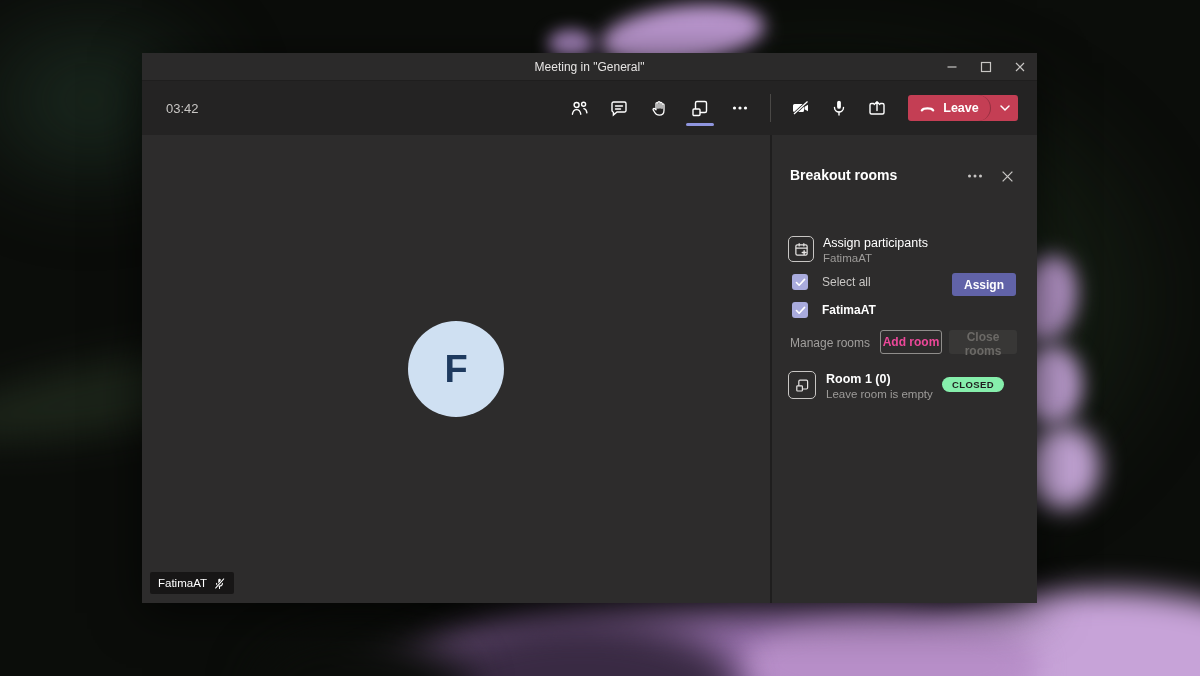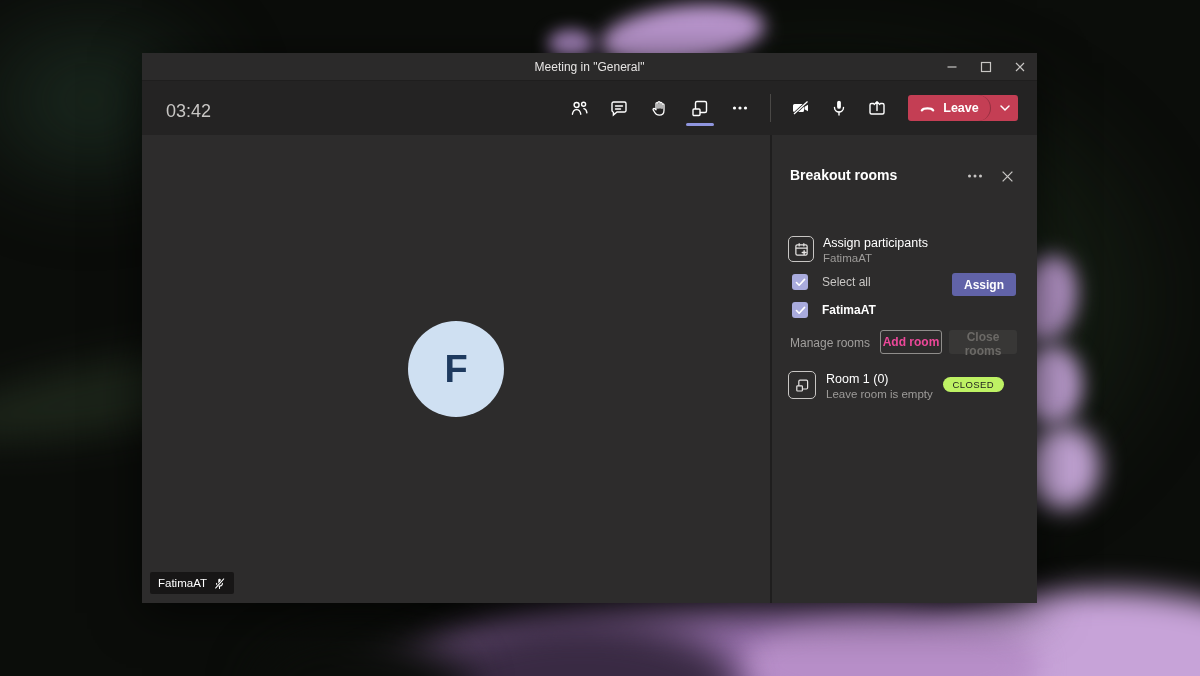--- a/index.html
+++ b/index.html
@@ -20,21 +20,21 @@
     height:28px; background:#2b2a2a; position:relative;
     display:flex; align-items:center; justify-content:center;
     border-bottom:1px solid #1f1e1e;
   }
   .titlebar-text { font-size:12px; color:#e6e4e3; }
   .win-controls { position:absolute; right:0; top:0; height:28px; display:flex; }
   .win-btn { width:34px; height:28px; display:flex; align-items:center; justify-content:center; cursor:pointer; }
   .win-btn svg { stroke:#c8c6c4; }
 
   .toolbar { height:54px; background:#242323; position:relative; }
-  .timer { position:absolute; left:24px; top:20px; font-size:18px; color:#c8c6c4; }
+  .timer { position:absolute; left:24px; top:20px; font-size:13px; color:#c8c6c4; }
   .ticon { position:absolute; top:17px; width:20px; height:20px; cursor:pointer; }
   .ticon svg { width:20px; height:20px; }
   .active-underline { position:absolute; left:544px; top:42px; width:28px; height:3px; border-radius:2px; background:#8f95de; }
   .tb-divider { position:absolute; left:628px; top:13px; width:1px; height:28px; background:#4a4846; }
   .leave-btn {
     position:absolute; left:766px; top:14px; width:110px; height:26px;
     background:#c43e54; border-radius:3px; display:flex; align-items:center; cursor:pointer;
   }
   .leave-main { flex:1; display:flex; align-items:center; justify-content:center; gap:7px;
     font-size:12.5px; font-weight:bold; color:#fff; height:100%; border-right:1px solid rgba(0,0,0,.25);border-radius:13px; }
@@ -90,25 +90,25 @@
   .btn-outline {
     position:absolute; top:195px; height:24px; border-radius:3px; font-family:inherit;
     font-size:12px; font-weight:bold; cursor:pointer;
   }
   .add-room { left:108px; width:62px; background:transparent; border:1px solid #8f8d8b; color:#ec4899; }
   .close-rooms { left:177px; width:68px; background:#383736; border:none; color:#6b6966; cursor:default; }
 
   .room-row { position:absolute; left:16px; top:236px; display:flex; gap:10px; width:233px; }
   .room-icon-box { width:28px; height:28px; border:1.4px solid #c8c6c4; border-radius:5px;
     display:flex; align-items:center; justify-content:center; flex:0 0 auto; }
-  .room-name { font-size:12.5px; font-weight:normal; color:#fff; line-height:16px; }
+  .room-name { font-size:12.5px; font-weight:bold; color:#fff; line-height:16px; }
   .room-sub { font-size:11.5px; color:#9d9b99; line-height:14px; }
   .room-badge {
-    position:absolute; right:17px; top:6px; background:#bef264; color:#1f1e1e;
-    font-size:9.5px; font-weight:normal; letter-spacing:.4px; padding:2px 10px; border-radius:9px;
+    position:absolute; right:17px; top:6px; background:#86efac; color:#1f1e1e;
+    font-size:9.5px; font-weight:bold; letter-spacing:.4px; padding:2px 10px; border-radius:9px;
   }
   .room-texts { position:relative; flex:1; }
 </style>
 </head>
 <body>
 
 <div class="desktop">
   <div class="blob" style="left:330px;top:-80px;width:1000px;height:760px;background:radial-gradient(closest-side,#22341f,rgba(21,30,19,0) 75%);filter:blur(30px);"></div>
   <div class="blob" style="left:-120px;top:-60px;width:420px;height:320px;background:radial-gradient(closest-side,#1b2a20,rgba(14,19,14,0) 75%);filter:blur(30px);"></div>
   <div class="blob" style="left:-60px;top:360px;width:360px;height:70px;background:rgba(47,62,42,.45);filter:blur(18px);transform:rotate(-10deg);"></div>

